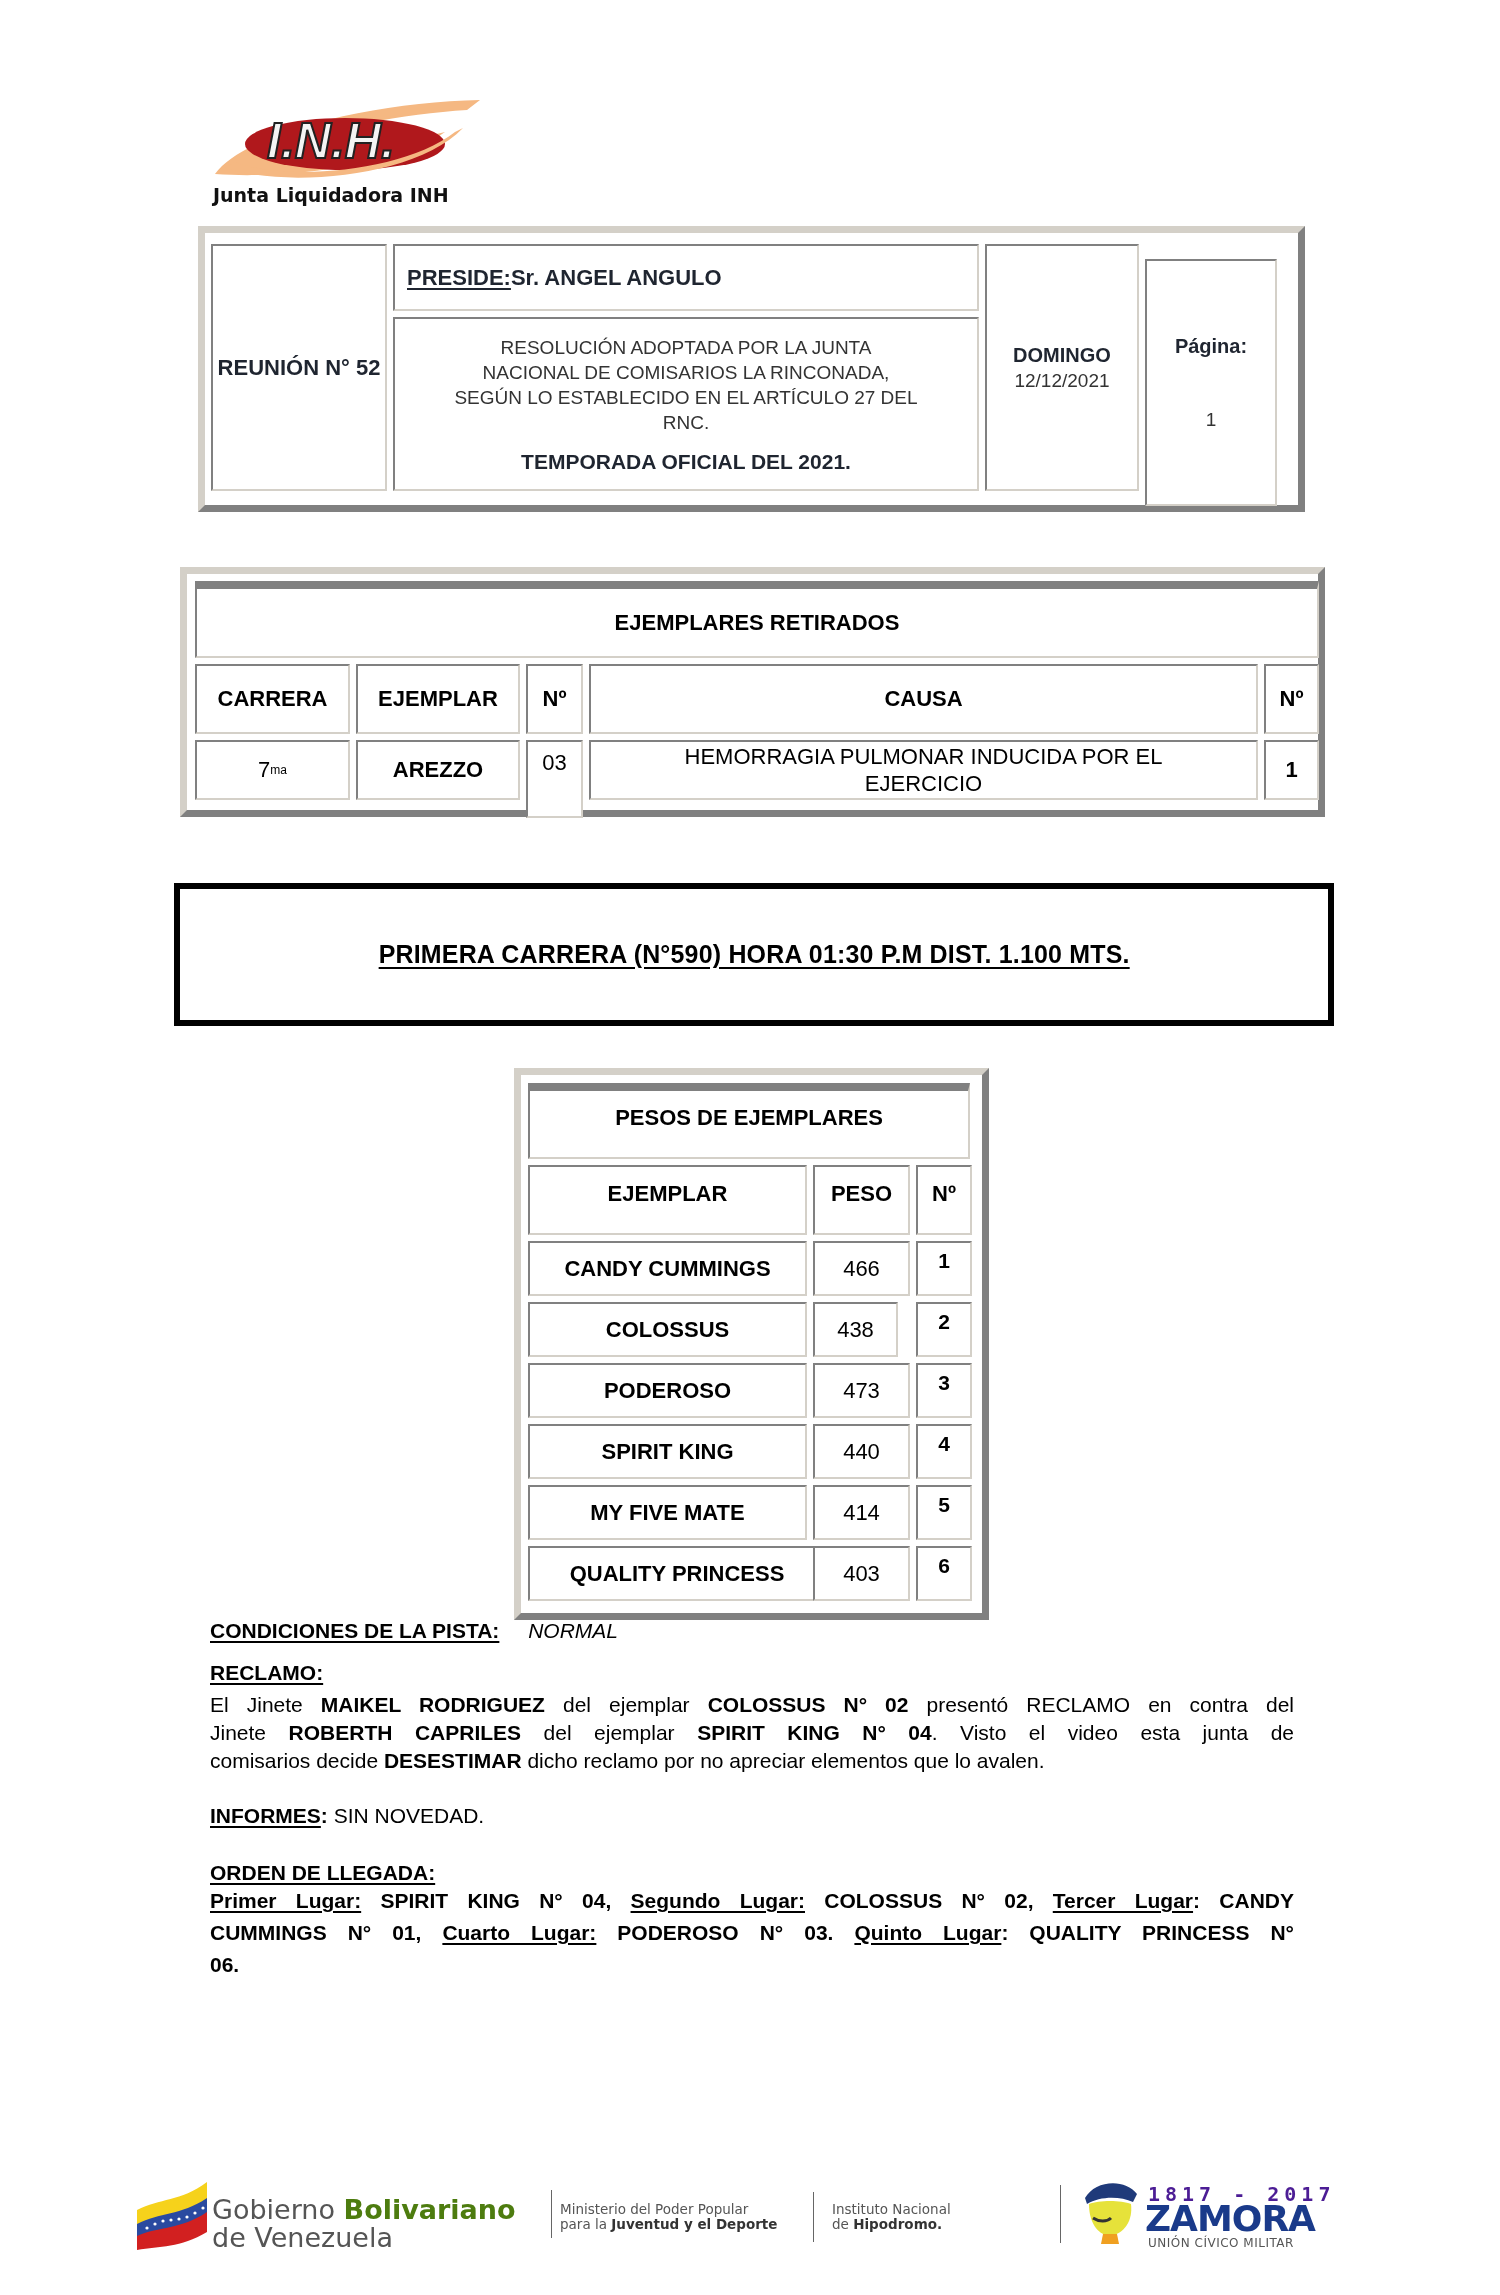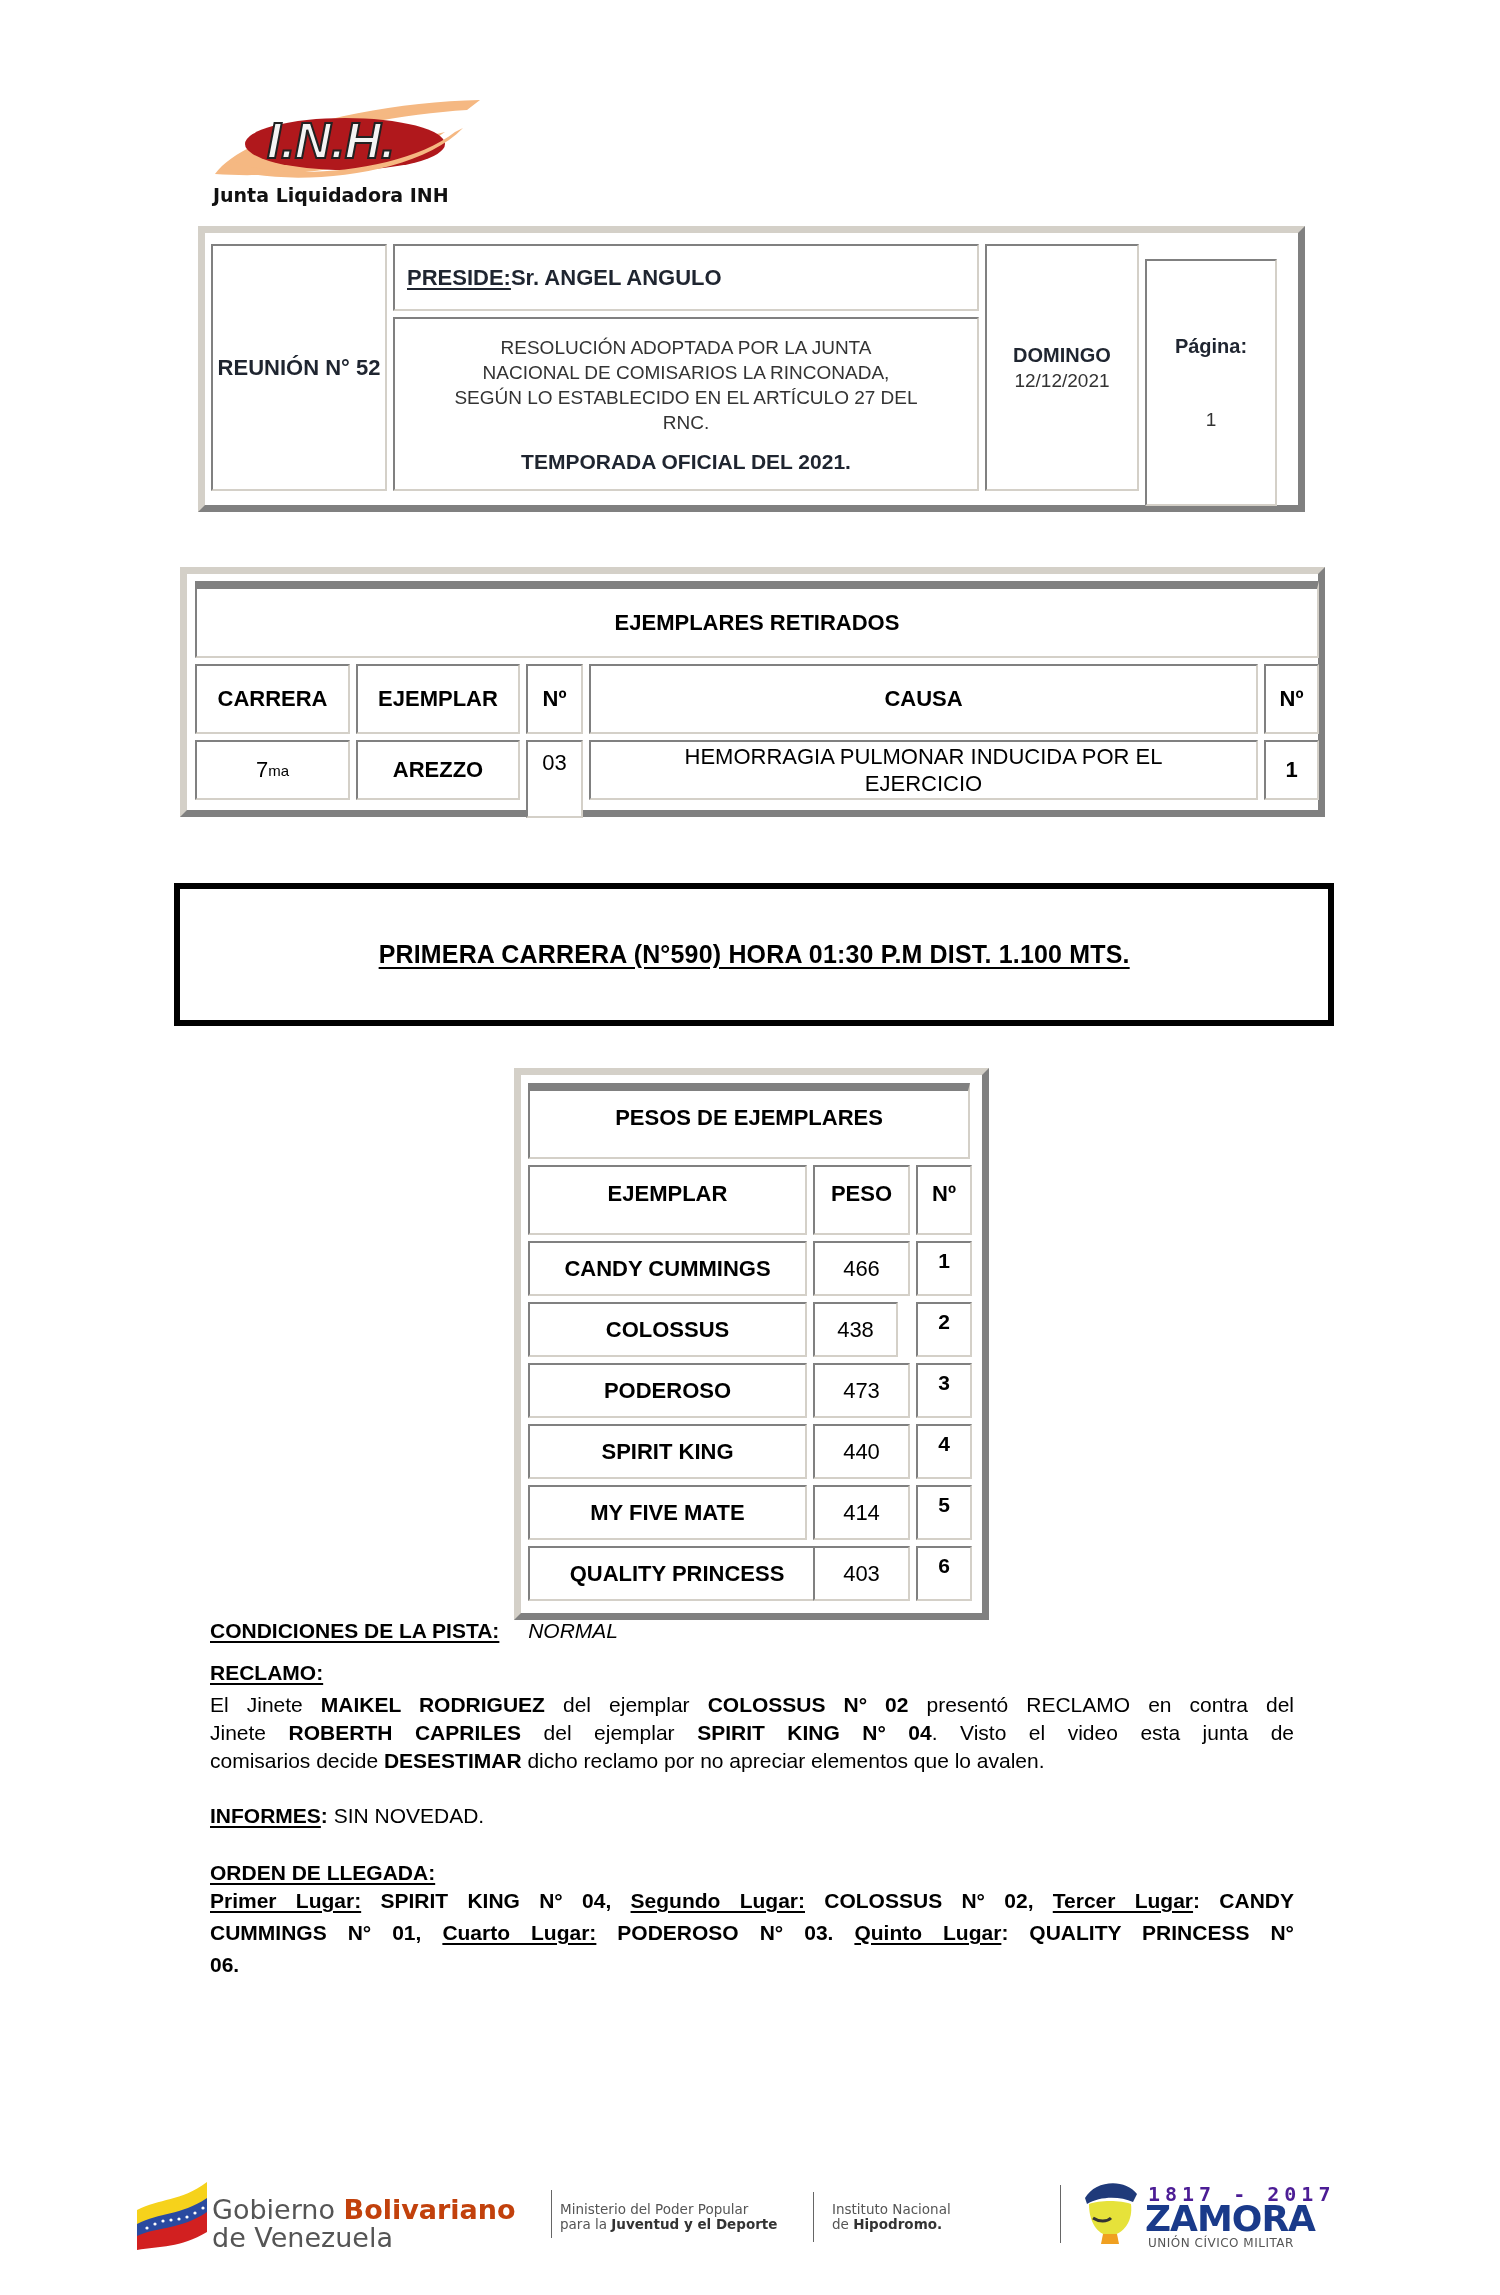--- a/index.html
+++ b/index.html
@@ -29,21 +29,21 @@
   .t1-preside u { text-decoration: underline; text-underline-offset: 3px; }
   .t1-resol { flex-direction: column; font-size: 19px; color: #333; line-height: 25px; }
   .t1-resol .temp { font-weight: bold; font-size: 21px; color: #1f2530; margin-top: 14px; }
   .t1-day { flex-direction: column; font-size: 19px; color: #333; line-height: 26px; }
   .t1-day b { font-size: 20px; color: #1f2530; }
 
   
   #t2 { left: 180px; top: 567px; width: 1145px; height: 250px; }
   .hdr { font-weight: bold; font-size: 22px; }
   .norm { font-size: 22px; }
-  sup { font-size: 15px; }
+  sup { font-size: 12px; }
 
   
   #race { left: 174px; top: 883px; width: 1160px; height: 143px; box-sizing: border-box;
     border: 6px solid #000; display: flex; align-items: center; justify-content: center; }
   #race-title { font-weight: bold; font-size: 26px; text-decoration: underline;
     text-underline-offset: 4px; letter-spacing: 0.2px; transform: scaleX(0.96); }
 
   
   #t3 { left: 514px; top: 1068px; width: 475px; height: 552px; }
   .name { font-weight: bold; font-size: 22px; }
@@ -204,21 +204,21 @@
         <circle cx="20" cy="44" r="1.6"></circle>
         <circle cx="28" cy="41" r="1.6"></circle>
       <circle cx="36" cy="40" r="1.6"></circle>
         <circle cx="44" cy="39" r="1.6"></circle>
         <circle cx="52" cy="37" r="1.6"></circle>
       <circle cx="60" cy="33" r="1.6"></circle>
         <circle cx="68" cy="28" r="1.6"></circle>
     </g>
   </svg>
   <div class="gb-text1">
-    <span>Gobierno </span><b style="color:#c2410c">Bolivariano</b>
+    <span>Gobierno </span><b style="color:#4d7c0f">Bolivariano</b>
   </div>
   <div class="gb-text2">de Venezuela</div>
 
   <div class="vsep" style="left:421px; top:20px; height:48px;"></div>
   <div class="small2" style="left:430px; top:32px;">
     <div>Ministerio del Poder Popular</div>
     <div><span>para la </span><b style="color:#333">Juventud y el Deporte</b></div>
   </div>
   <div class="vsep" style="left:683px; top:22px; height:50px;"></div>
   <div class="small2" style="left:702px; top:32px;">

